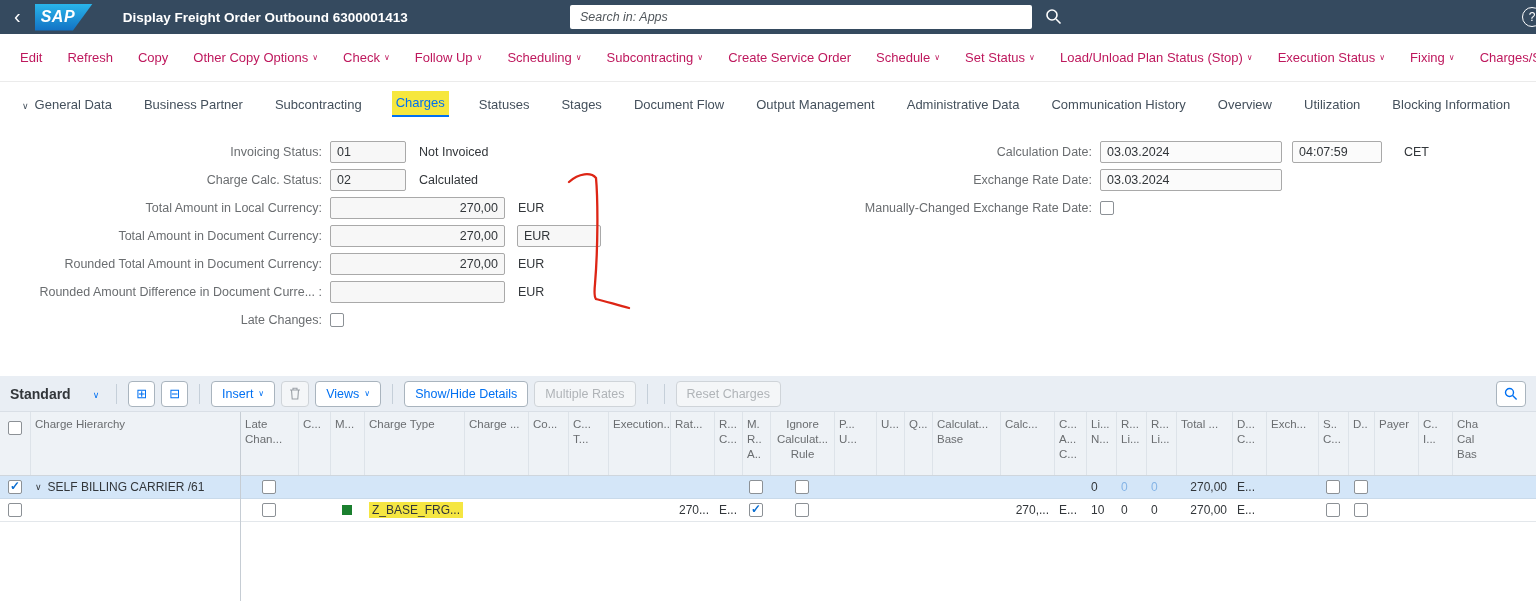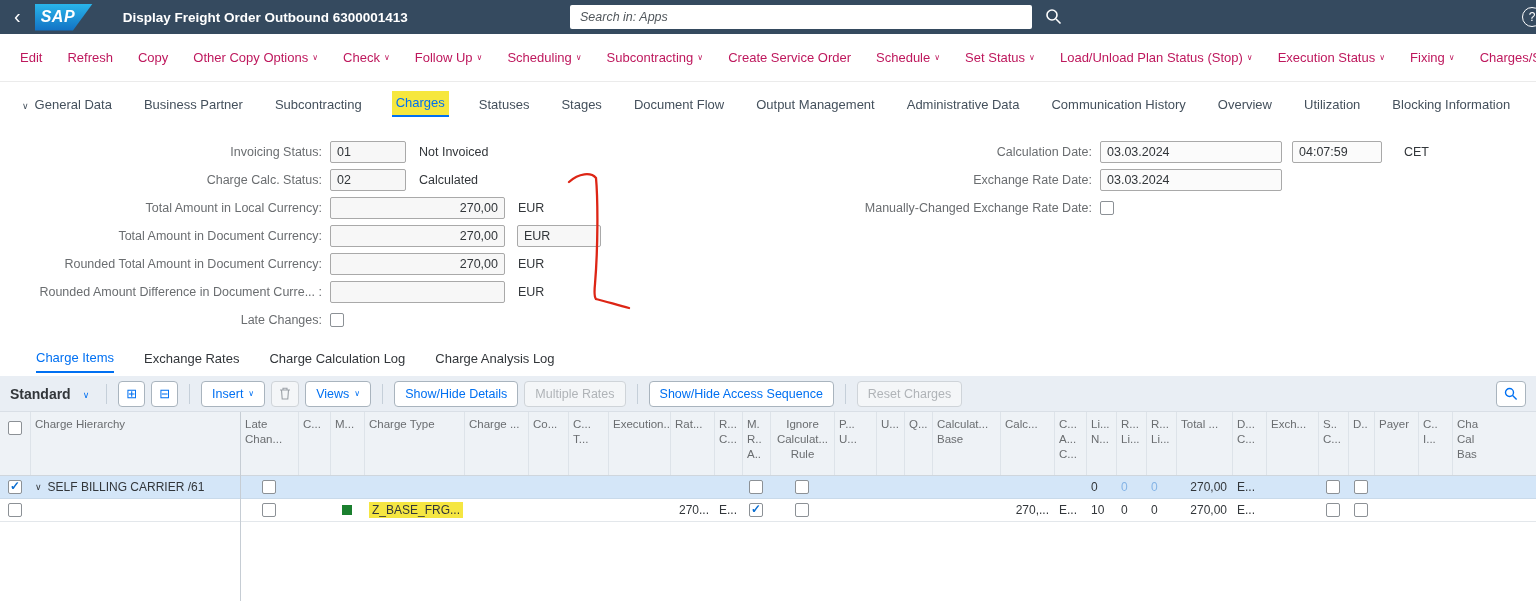--- a/index.html
+++ b/index.html
@@ -47,21 +47,21 @@
   .annotation { position:absolute; left:555px; top:40px; pointer-events:none; }
 
   
   .subtabs { position:absolute; top:338px; left:0; width:100%; height:38px; display:flex; align-items:center; gap:30px; padding-left:36px; background:#fff; }
   .subtab { font-size:13px; color:#32363a; cursor:pointer; padding:8px 0 6px 0; }
   .subtab.active { color:#0070f2; border-bottom:2px solid #0070f2; }
 
   
   .table-section { position:absolute; top:376px; left:0; width:100%; bottom:0; background:#fff; }
   .toolbar { height:36px; background:#e9eef4; border-bottom:1px solid #d9dfe6; display:flex; align-items:center; padding:0 10px; gap:6px; }
-  .view-select { display:flex; align-items:center; gap:12px; margin-right:6px; cursor:pointer; }
+  .view-select { display:flex; align-items:center; gap:22px; margin-right:6px; cursor:pointer; }
   .vs-label { font-size:14px; font-weight:bold; color:#32363a; }
   .vs-chev { color:#0070f2; font-size:9px; margin-top:2px; }
   .tsep { width:1px; height:20px; background:#c5cfd9; margin:0 5px; flex:none; }
   .tbtn { height:26px; border:1px solid #a9b4be; border-radius:4px; background:#fff; color:#0070f2; font-size:12.5px; font-family:"Liberation Sans",sans-serif; padding:0 10px; display:flex; align-items:center; gap:5px; cursor:pointer; flex:none; }
   .tbtn .btn-chev { font-size:8px; color:#0070f2; }
   .tbtn.icon-only { padding:0 7px; font-size:13px; }
   .tbtn.disabled { color:#b0b4b8; border-color:#cfd4d9; background:#f4f6f8; cursor:default; }
   .tbtn.disabled .btn-icon { color:#b0b4b8; }
   .tbtn.search { margin-left:auto; }
 
@@ -184,26 +184,20 @@
         <div class="form-row">
           <span class="form-label">Manually-Changed Exchange Rate Date:</span>
           <span class="cb"></span>
         </div>
       </div>
     <svg class="annotation" width="100" height="160" viewBox="0 0 100 160">
       <path d="M14,16 C24,7 36,6 41,12 C43,34 43,82 40,118 C39,128 40,132 41,133 M41,133 C50,135 62,139 74,142" fill="none" stroke="#dd2515" stroke-width="2.3" stroke-linecap="round"></path>
     </svg>
   </div>
 
-  <div class="subtabs">
-      <span class="subtab active">Charge Items</span>
-      <span class="subtab">Exchange Rates</span>
-      <span class="subtab">Charge Calculation Log</span>
-      <span class="subtab">Charge Analysis Log</span>
-    </div>
 
   <div class="table-section">
     <div class="toolbar">
       <div class="view-select">
         <span class="vs-label">Standard</span>
         <span class="vs-chev">∨</span>
       </div>
       <span class="tsep"></span>
       <button class="tbtn icon-only">
           <span>⊞</span>
@@ -226,23 +220,20 @@
         <span class="btn-chev">∨</span>
       </button>
       <span class="tsep"></span>
       <button class="tbtn">
           <span>Show/Hide Details</span>
         </button>
       <button class="tbtn disabled">
           <span>Multiple Rates</span>
         </button>
       <span class="tsep"></span>
-      <button class="tbtn">
-          <span>Show/Hide Access Sequence</span>
-        </button>
       <span class="tsep"></span>
       <button class="tbtn disabled">
           <span>Reset Charges</span>
         </button>
       <button class="tbtn icon-only search">
         <svg width="14" height="14" viewBox="0 0 14 14">
           <circle cx="5.5" cy="5.5" r="4" fill="none" stroke="#0070f2" stroke-width="1.4"></circle>
           <line x1="8.6" y1="8.6" x2="12.6" y2="12.6" stroke="#0070f2" stroke-width="1.4"></line>
         </svg>
       </button>

